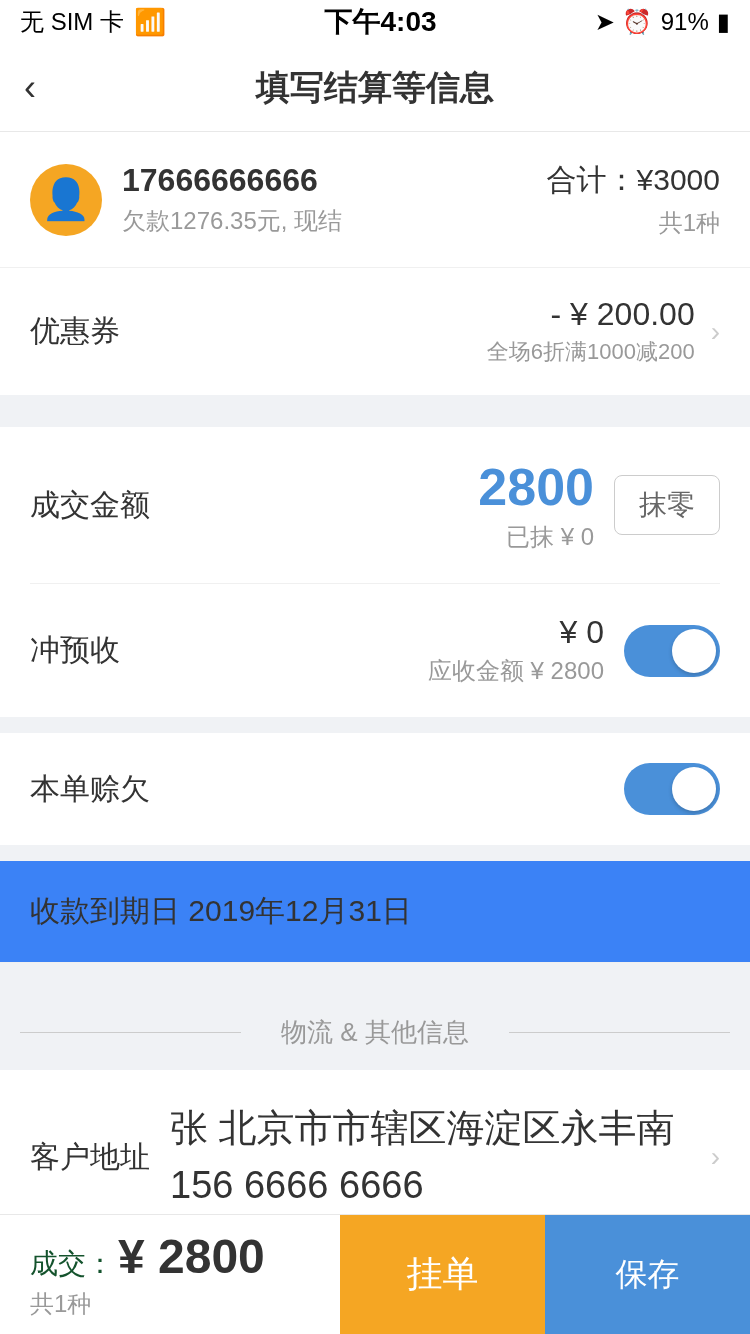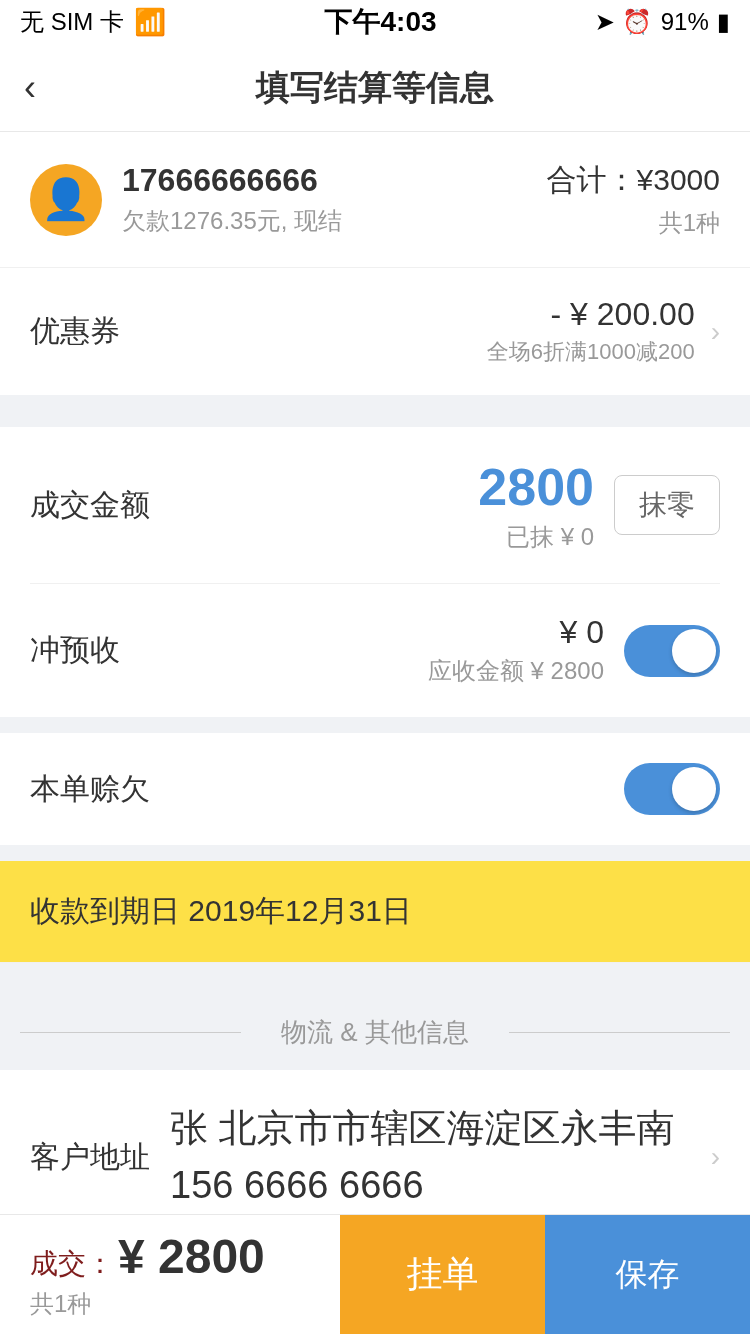--- a/index.html
+++ b/index.html
@@ -241,21 +241,21 @@
       justify-content: space-between;
       margin-bottom: 16px;
     }
     .debit-label {
       font-size: 30px;
       color: #333;
     }
 
     
     .duedate-section {
-      background: #fde047;
+      background: #3b82f6;
       padding: 30px;
       margin-bottom: 16px;
       border-bottom: 1px solid #f0f0f0;
     }
     .duedate-text {
       font-size: 30px;
       color: #333;
     }
 
     
@@ -317,21 +317,21 @@
       display: flex;
       align-items: center;
       border-top: 1px solid #e8e8e8;
     }
     .bottom-summary {
       flex: 0 0 340px;
       padding: 0 30px;
     }
     .bottom-deal {
       font-size: 28px;
-      color: #7f1d1d;
+      color: #14532d;
     }
     .bottom-amount {
       font-size: 48px;
       font-weight: 700;
       color: #333;
     }
     .bottom-count {
       font-size: 24px;
       color: #999;
       margin-top: 4px;

